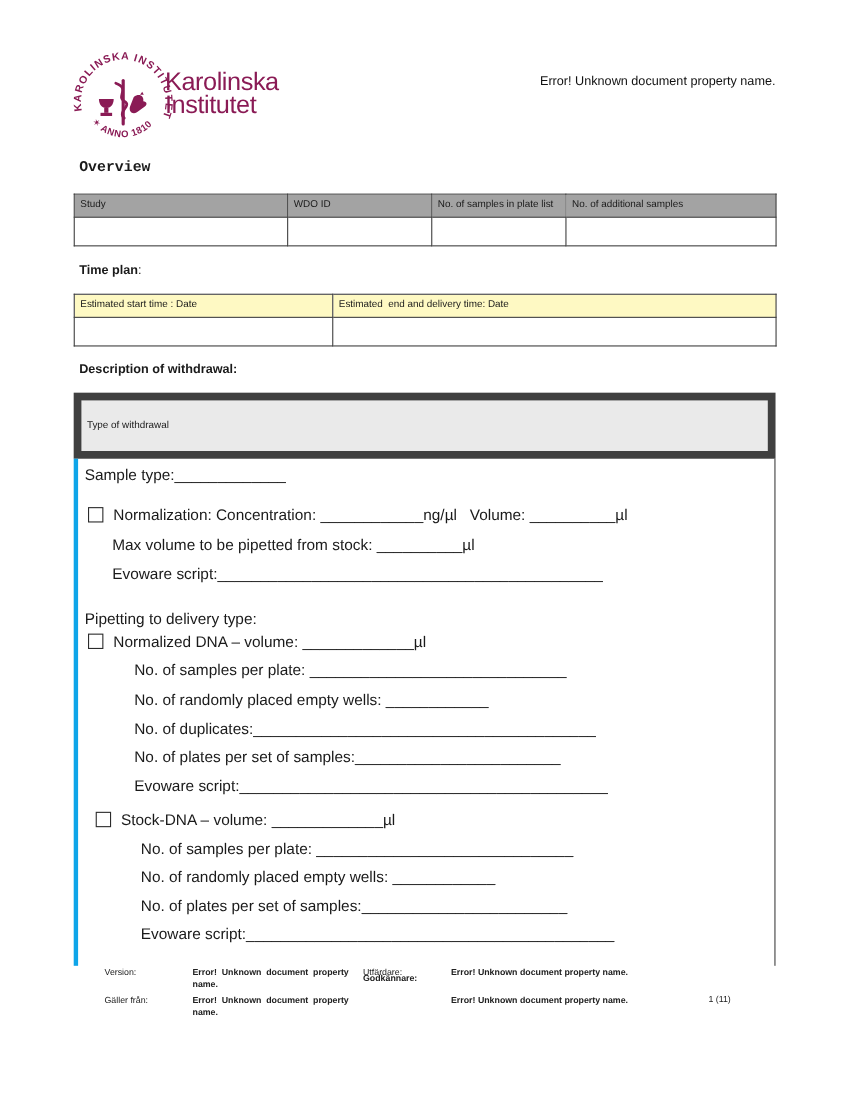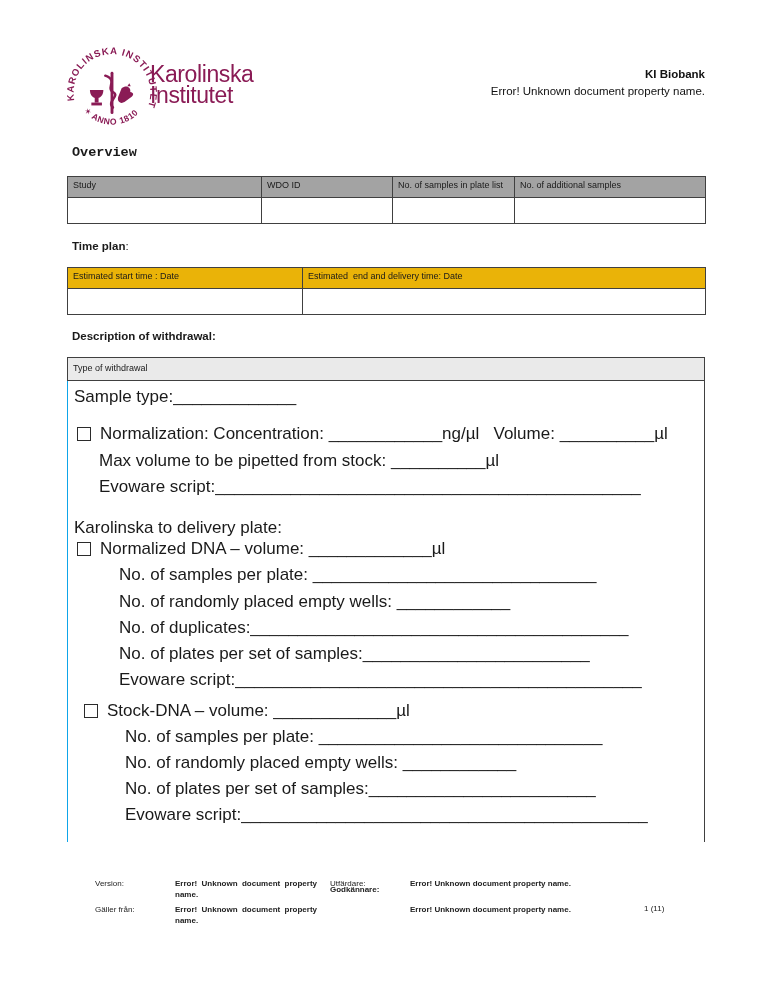--- a/index.html
+++ b/index.html
@@ -21,22 +21,22 @@
   .h-right .t1{font-weight:bold;}
 
   
   table.doc{border-collapse:collapse;table-layout:fixed;width:638px;font-size:9px;}
   table.doc td{border:1px solid #404040;padding:3px 5px;vertical-align:top;overflow:hidden;}
   table.doc tr.hd td{height:14px;}
   table.doc tr.bd td{height:19px;}
 
   
   .wd-box{width:638px;}
-  .wd-head{border:1px solid #404040;height:12px;padding:5px 5px;font-size:9px;}
-  .wd-body{position:relative;border-left:1px solid #0ea5e9;border-right:1px solid #404040;height:461px;font-size:17px;}
+  .wd-head{border:7px solid #404040;height:12px;padding:17px 5px;font-size:9px;}
+  .wd-body{position:relative;border-left:4px solid #0ea5e9;border-right:1px solid #404040;height:461px;font-size:14px;}
   .line{position:absolute;white-space:pre;}
   .cbline{display:flex;align-items:center;gap:9px;}
   .cb{display:inline-block;width:12px;height:12px;border:1.4px solid #2b2b2b;background:#fff;flex:0 0 auto;}
 
   
   .ft{font-size:8px;line-height:11px;color:#222;}
   .ft-val{font-weight:bold;}
   .ft-just{text-align:justify;}
   .ft-page{font-size:8px;}
 </style>
@@ -67,21 +67,20 @@
       </g>
     </svg>
   </div>
 
   <div class="abs wordmark" style="left:150px;top:64px;color:#8A1B55;">
     <div>Karolinska</div>
     <div>Institutet</div>
   </div>
 
   <div class="abs h-right" style="right:63px;top:66px;width:330px;">
-    <div class="t1">KI Biobank</div>
     <div>Error! Unknown document property name.</div>
   </div>
 
   <div class="abs h-overview" style="left:72px;top:145px;">Overview</div>
 
   <table class="doc abs" style="left:67px;top:176px;">
     <colgroup>
         <col style="width:194px">
         <col style="width:131px">
         <col style="width:122px">
@@ -104,21 +103,21 @@
     </table>
 
   <div class="abs" style="left:72px;top:240px;font-size:11.5px;"><b>Time plan</b><span>:</span></div>
 
   <table class="doc abs" style="left:67px;top:267px;">
     <colgroup>
         <col style="width:235px">
         <col style="width:403px">
       </colgroup>
     <tbody>
-        <tr class="hd" style="background:#eab308;">
+        <tr class="hd" style="background:#fef9c3;">
       <td class="pre">Estimated start time : Date</td>
       <td class="pre">Estimated  end and delivery time: Date</td>
     </tr>
     <tr class="bd">
       <td></td>
       <td></td>
     </tr>
   </tbody>
     </table>
 
@@ -130,21 +129,21 @@
 
       <div class="line" style="left:6px;top:6px;">Sample type:_____________</div>
 
       <div class="line" style="left:31px;top:70px;">Max volume to be pipetted from stock: __________µl</div>
       <div class="line cbline" style="left:9px;top:43px;">
         <span class="cb"></span>
         <span class="pre">Normalization: Concentration: ____________ng/µl   Volume: __________µl</span>
       </div>
       <div class="line" style="left:31px;top:96px;">Evoware script:_____________________________________________</div>
 
-      <div class="line" style="left:6px;top:137px;">Karolinska to delivery plate:</div>
+      <div class="line" style="left:6px;top:137px;">Pipetting to delivery type:</div>
 
       <div class="line cbline" style="left:9px;top:158px;">
         <span class="cb"></span>
         <span class="pre">Normalized DNA – volume: _____________µl</span>
       </div>
       <div class="line" style="left:51px;top:184px;">No. of samples per plate: ______________________________</div>
       <div class="line" style="left:51px;top:211px;">No. of randomly placed empty wells: ____________</div>
       <div class="line" style="left:51px;top:237px;">No. of duplicates:________________________________________</div>
       <div class="line" style="left:51px;top:263px;">No. of plates per set of samples:________________________</div>
       <div class="line" style="left:51px;top:289px;">Evoware script:___________________________________________</div>

